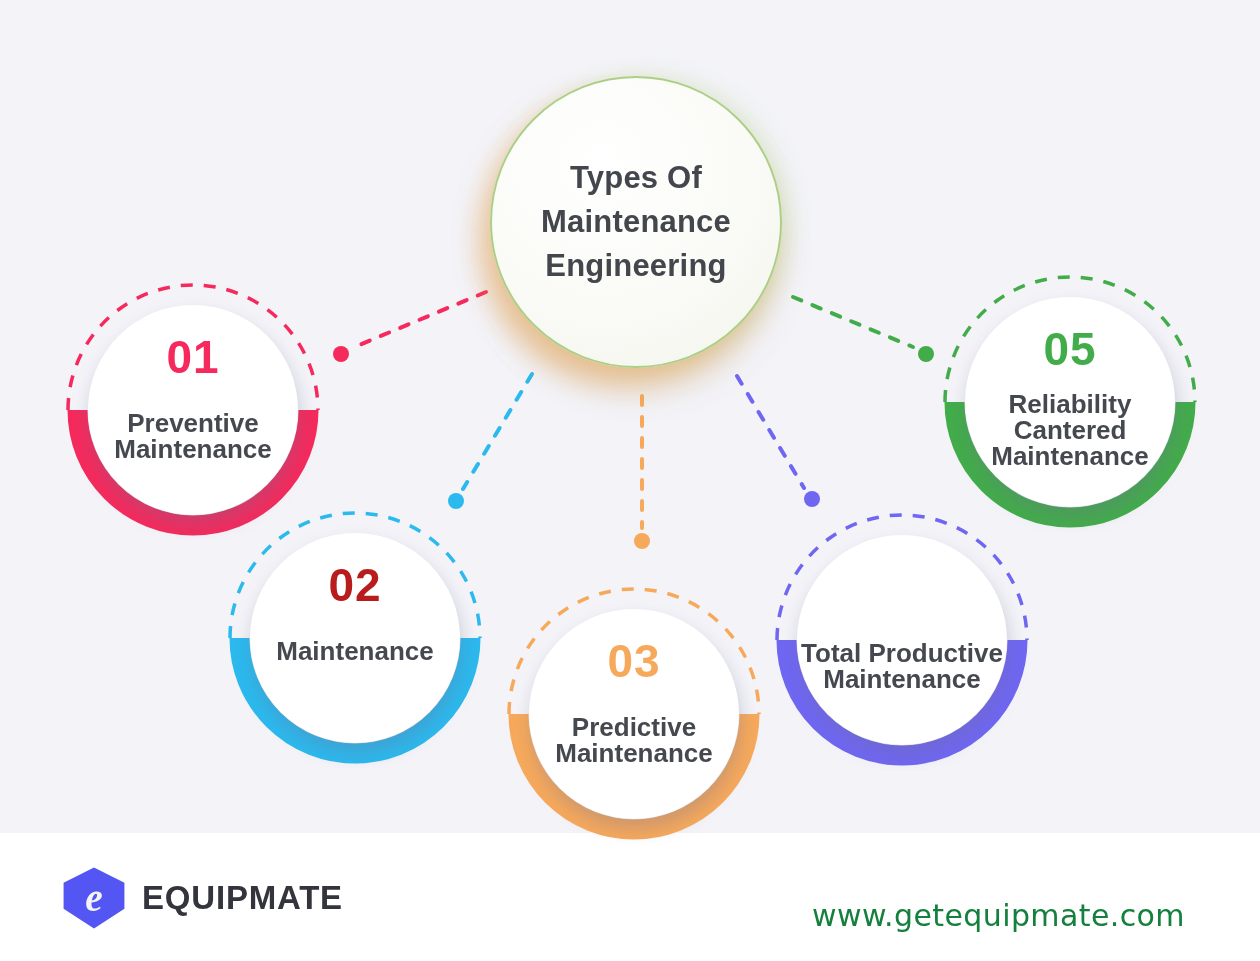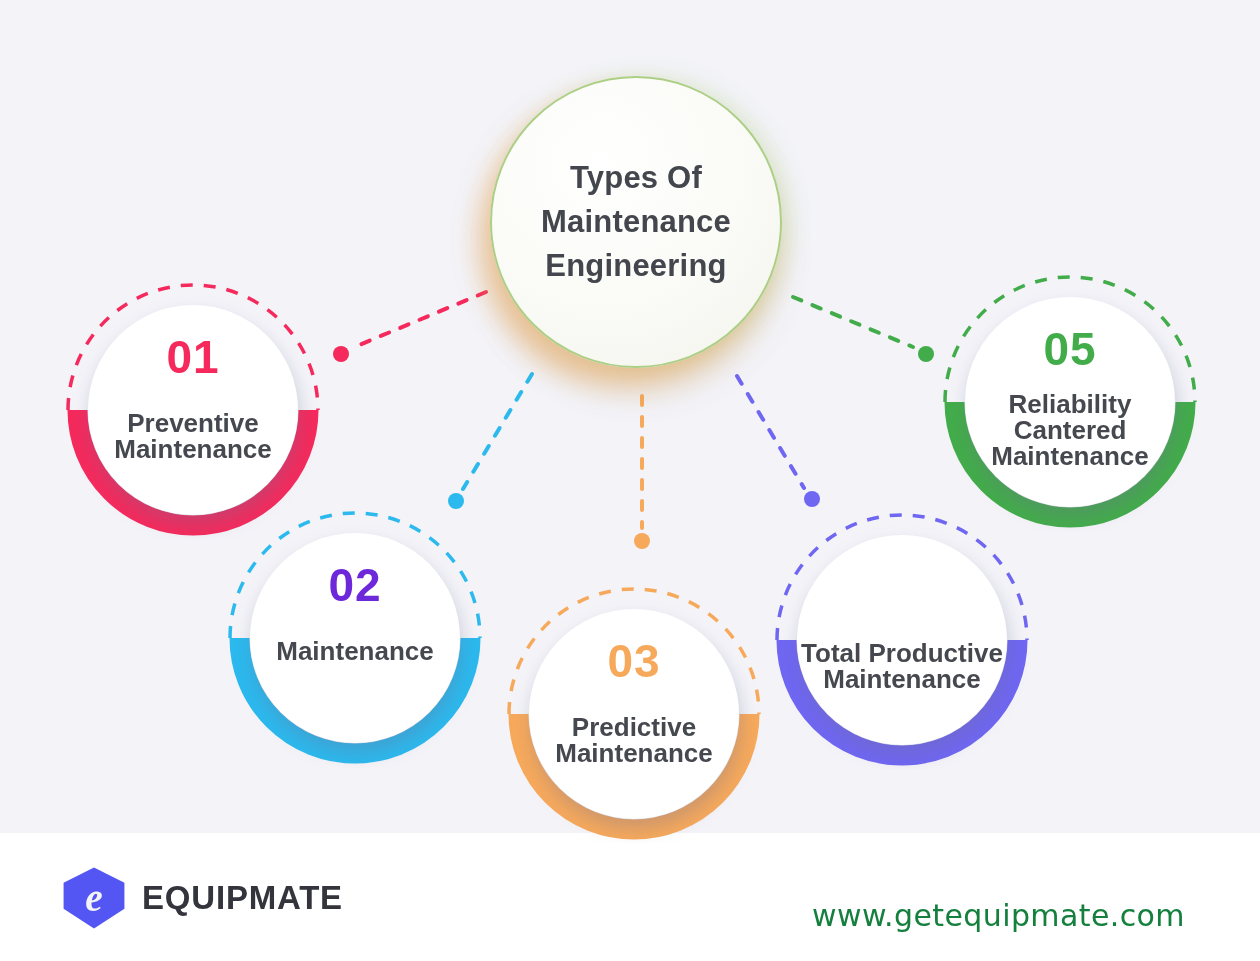--- a/index.html
+++ b/index.html
@@ -162,21 +162,21 @@
       <span>Maintenance</span>
     </div>
   </div>
 
   <div class="node n2">
     <svg class="ring" viewBox="0 0 260 260">
       <path class="dash" d="M5 130 A125 125 0 0 1 255 130" stroke="#2bb9ee"></path>
       <path class="solid" d="M14.5 130 A115.5 115.5 0 0 0 245.5 130" stroke="#2bb9ee"></path>
       <circle class="inner" cx="130" cy="130" r="105"></circle>
     </svg>
-    <div class="num" style="color: #6d28d9;">02</div>
+    <div class="num" style="color: #b91c1c;">02</div>
     <div class="lbl">
       <span>Maintenance</span>
     </div>
   </div>
 
   <div class="node n3">
     <svg class="ring" viewBox="0 0 260 260">
       <path class="dash" d="M5 130 A125 125 0 0 1 255 130" stroke="#f7a95b"></path>
       <path class="solid" d="M14.5 130 A115.5 115.5 0 0 0 245.5 130" stroke="#f7a95b"></path>
       <circle class="inner" cx="130" cy="130" r="105"></circle>

